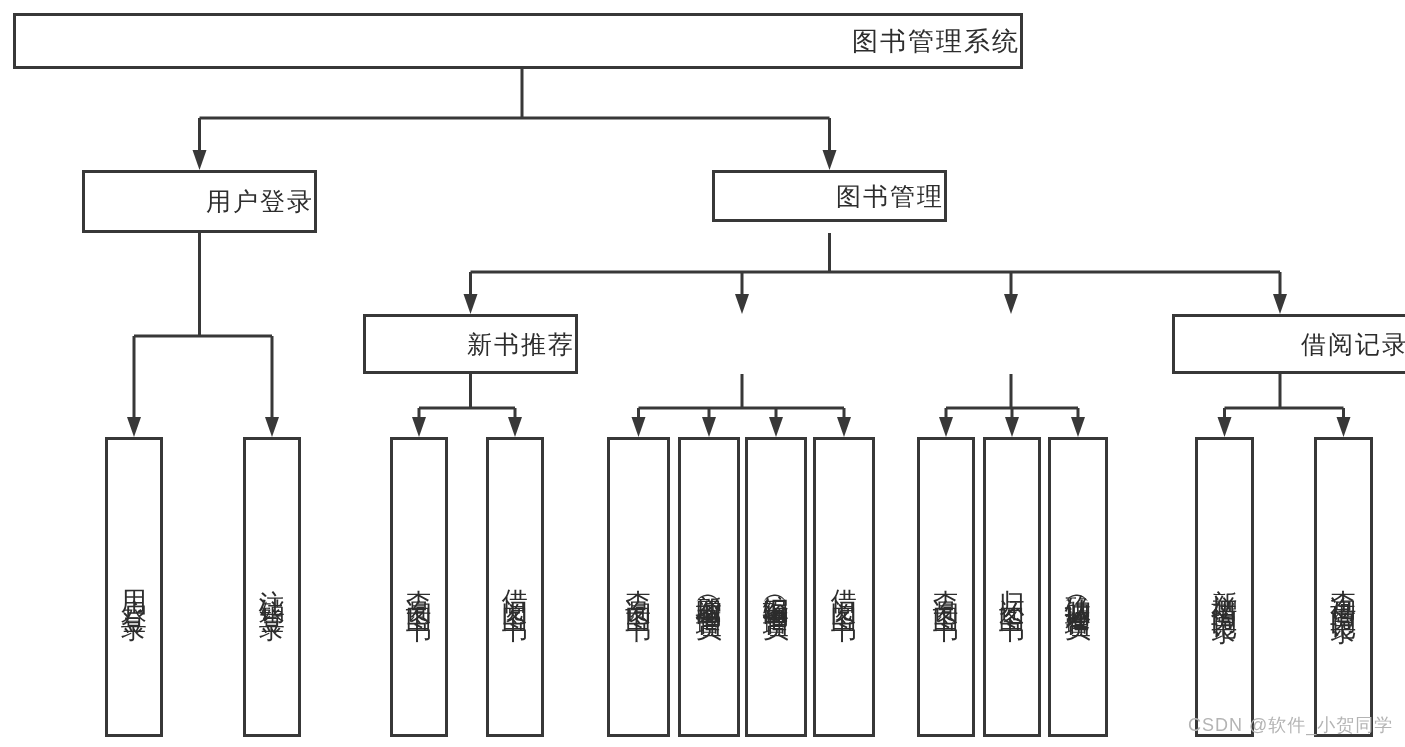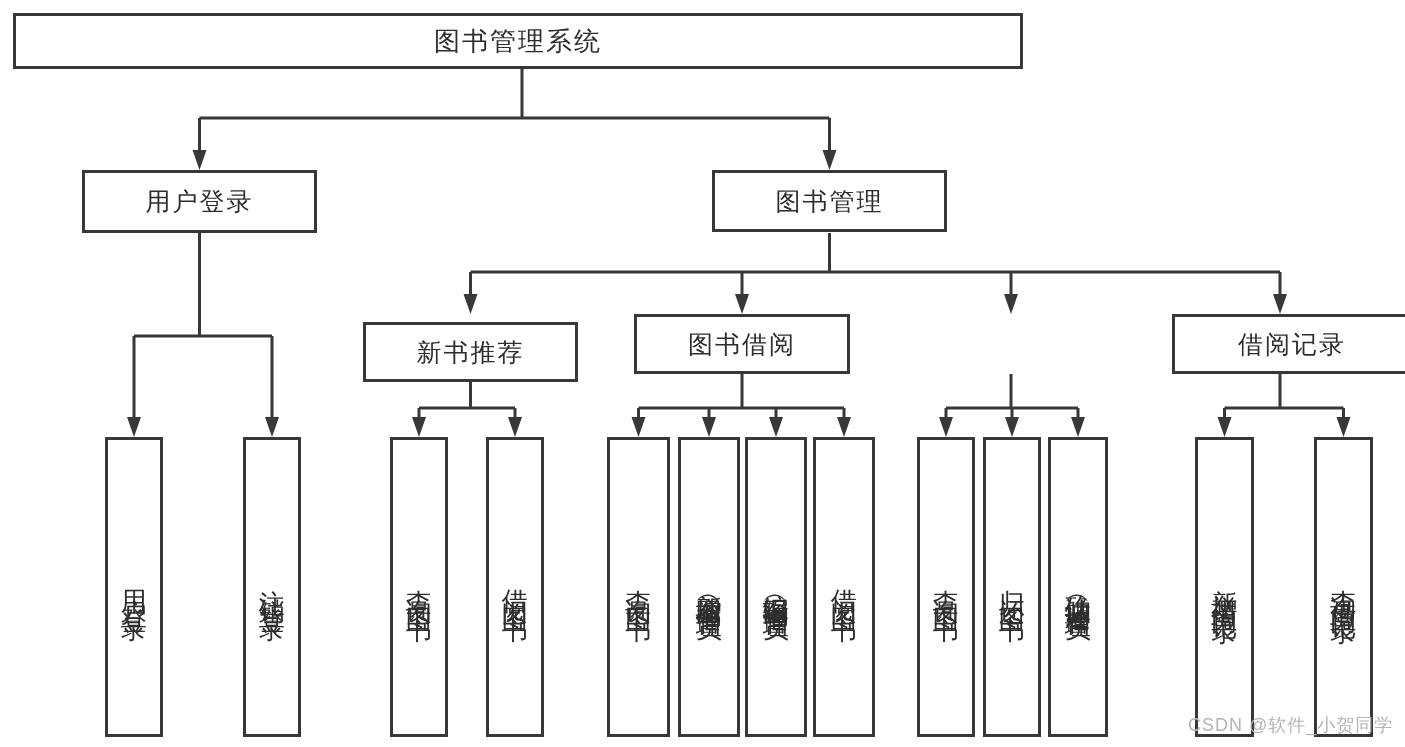--- a/index.html
+++ b/index.html
@@ -13,21 +13,21 @@
   .wires{position:absolute;left:0;top:0;z-index:1;}
   .node{
     position:absolute;
     box-sizing:border-box;
     background:#ffffff;
     border:3px solid #383838;
     display:flex;align-items:center;justify-content:center;
     color:#2d2d2d;
     z-index:2;
   }
-  .h{font-size:25px;letter-spacing:2px;white-space:nowrap;}
+  .h{font-size:25px;letter-spacing:2px;white-space:nowrap;justify-content:flex-end;}
   .title{font-size:26px;}
   .leaf{top:437px;height:300px;}
   .leaf .vtext{
     writing-mode:vertical-rl;
     text-orientation:mixed;
     font-size:26px;
     line-height:1.1;
     color:#2d2d2d;
   }
   .watermark{
@@ -103,29 +103,26 @@
     </g>
   </svg>
 
   <div class="node h title" style="left:13px;top:13px;width:1010px;height:56px">
     <span>图书管理系统</span>
   </div>
 
   <div class="node h" style="left:82px;top:170px;width:235px;height:63px">
     <span>用户登录</span>
   </div>
-  <div class="node h" style="left:712px;top:170px;width:235px;height:62px">
+  <div class="node h" style="left:712px;top:170px;width:235px;height:52px">
     <span>图书管理</span>
   </div>
 
-  <div class="node h" style="left:363px;top:322px;width:215px;height:60px">
+  <div class="node h" style="left:363px;top:314px;width:215px;height:60px">
     <span>新书推荐</span>
-  </div>
-  <div class="node h" style="left:634px;top:314px;width:216px;height:60px">
-    <span>图书借阅</span>
   </div>
   <div class="node h" style="left:1172px;top:314px;width:240px;height:60px">
     <span>借阅记录</span>
   </div>
 
   <div class="node leaf" style="left:105px;width:58px">
     <span class="vtext" style="letter-spacing: 9px;">用户登录</span>
   </div>
   <div class="node leaf" style="left:243px;width:58px">
     <span class="vtext" style="letter-spacing: 9px;">注销登录</span>

